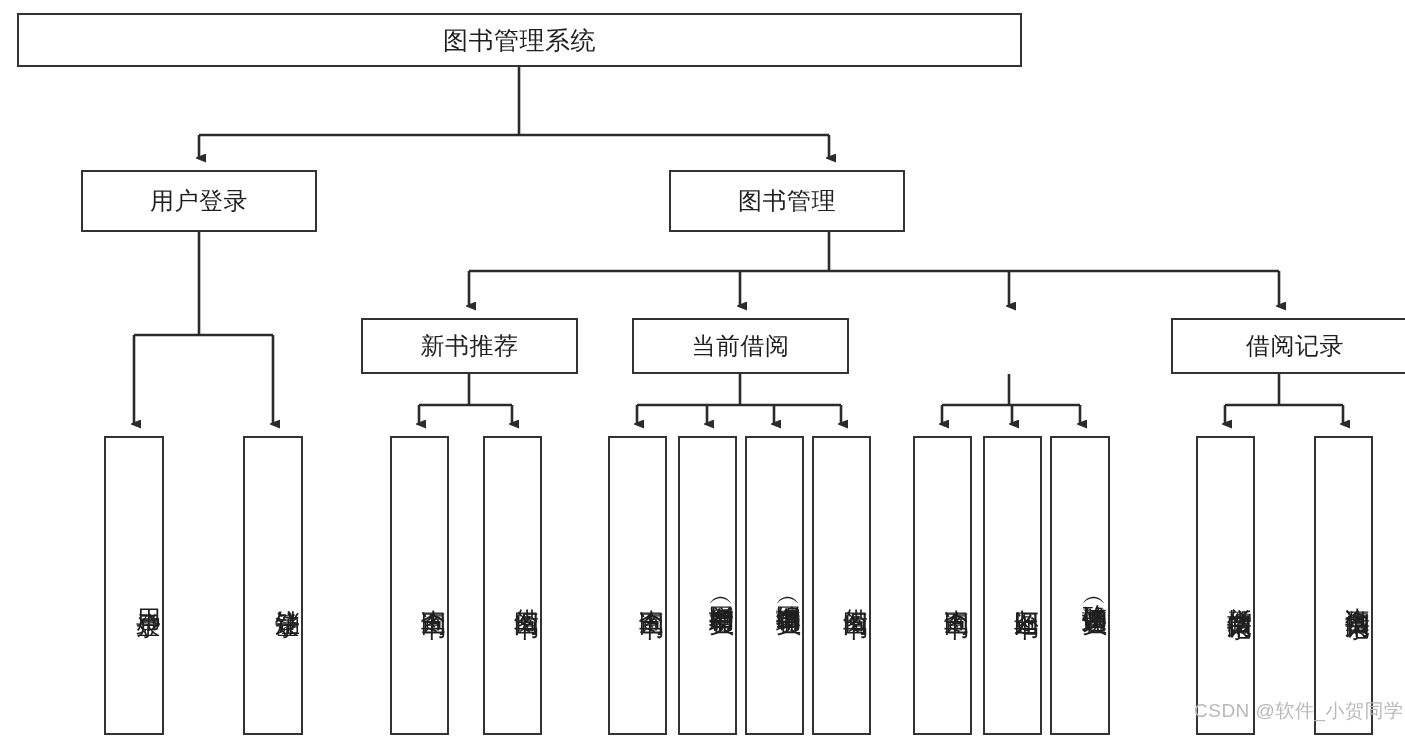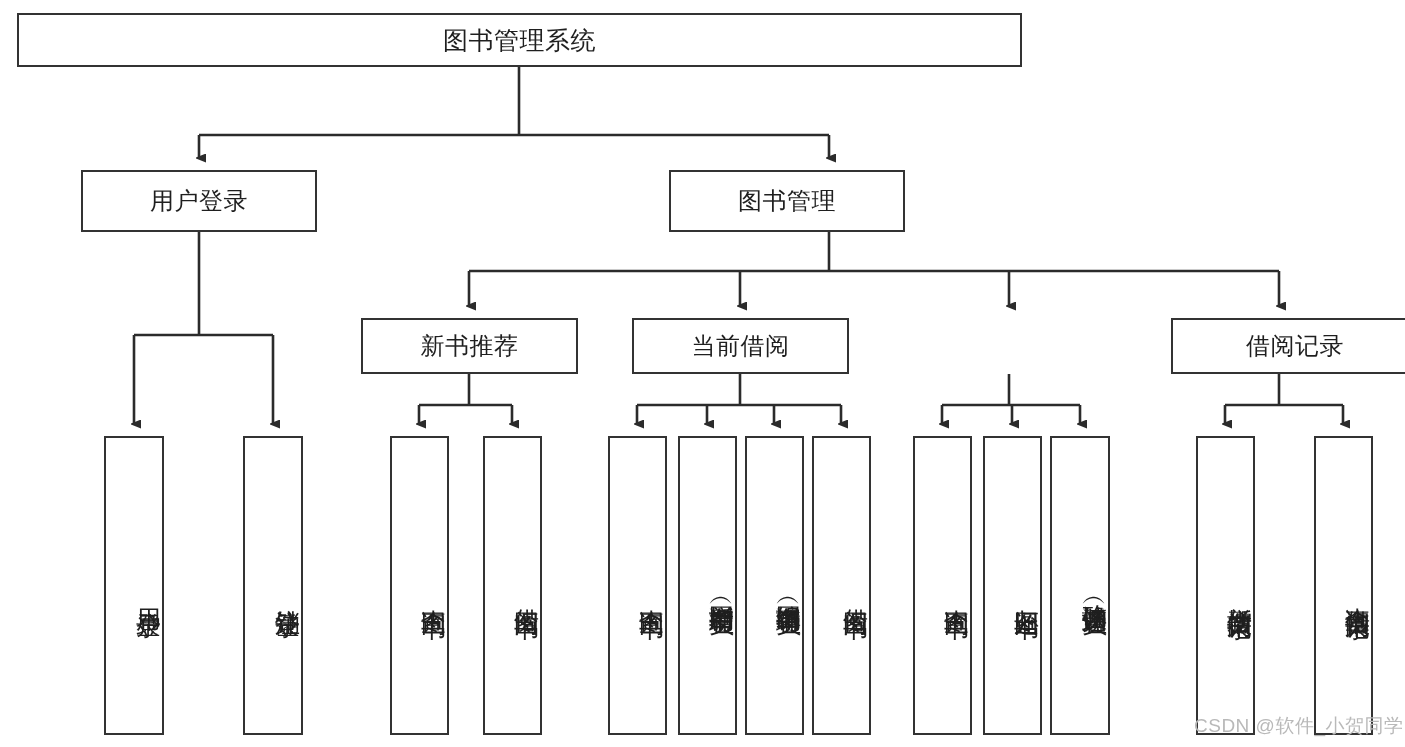--- a/index.html
+++ b/index.html
@@ -142,15 +142,15 @@
   <div class="node node-v tall" style="left:745px;top:436px;width:59px;height:299px;">编辑图书（管理员）</div>
   <div class="node node-v" style="left:812px;top:436px;width:59px;height:299px;">借阅图书</div>
 
   <div class="node node-v" style="left:913px;top:436px;width:59px;height:299px;">查询图书</div>
   <div class="node node-v" style="left:983px;top:436px;width:59px;height:299px;">归还图书</div>
   <div class="node node-v tall" style="left:1050px;top:436px;width:60px;height:299px;">确认归还（管理员）</div>
 
   <div class="node node-v" style="left:1196px;top:436px;width:59px;height:299px;">新增借阅记录</div>
   <div class="node node-v" style="left:1314px;top:436px;width:59px;height:299px;">查询借阅记录</div>
 
-  <div class="watermark" style="left:1194px;top:713px;">CSDN @软件_小贺同学</div>
+  <div class="watermark" style="left:1194px;top:698px;">CSDN @软件_小贺同学</div>
 
 </div>
 
 </body></html>

